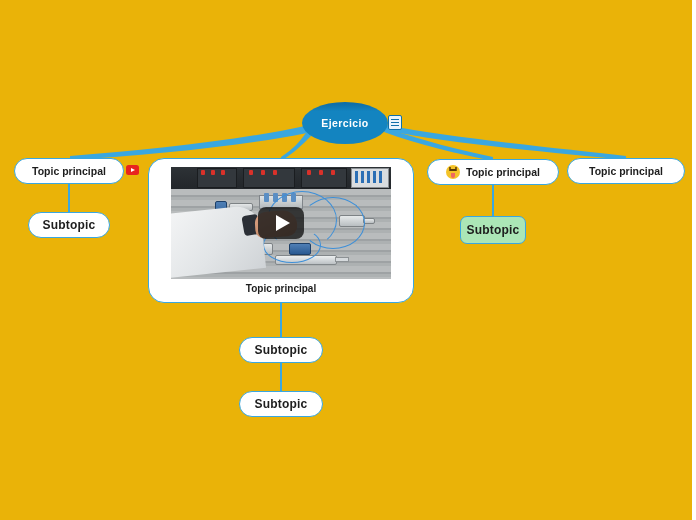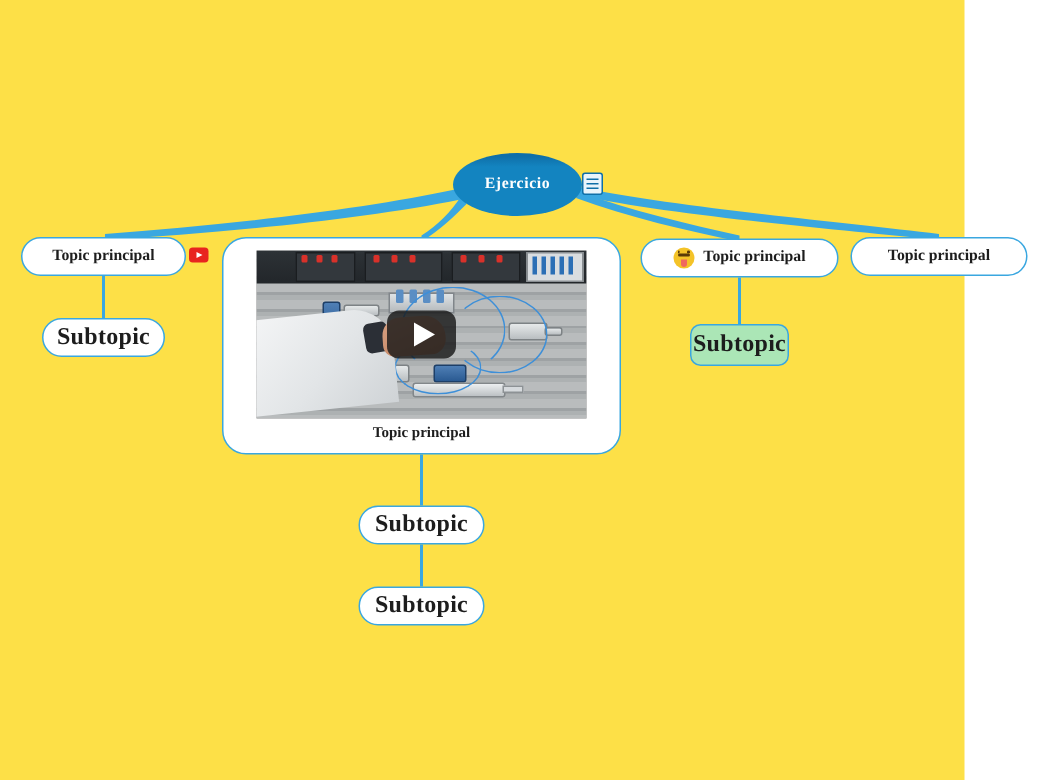--- a/index.html
+++ b/index.html
@@ -5,23 +5,22 @@
   * { box-sizing: border-box; }
   html, body {
     margin: 0; padding: 0;
     width: 696px; height: 520px;
     background: #ffffff;
     font-family: "Liberation Sans", sans-serif;
     overflow: hidden;
   }
   #canvas {
     position: relative;
-    width: 643px; height: 520px;
-    background: #fde047;
-    font-family: Liberation Serif, serif;
+    width: 692px; height: 520px;
+    background: #eab308;
   }
   #wires {
     position: absolute; left: 0; top: 0;
     width: 696px; height: 520px;
     pointer-events: none;
   }
 
   
   .node {
     position: absolute;
@@ -78,21 +77,21 @@
   
   .topic {
     height: 26px;
     padding: 0 14px;
     font-size: 10.5px;
     border-radius: 14px;
   }
   .subtopic {
     height: 26px;
     padding: 0 16px;
-    font-size: 16px;
+    font-size: 12px;
     border-radius: 14px;
     letter-spacing: .2px;
   }
 
   #topic-left   { left: 14px;  top: 158px; width: 110px; }
   #sub-left     { left: 28px;  top: 212px; width: 82px;  }
   #topic-emoji  { left: 427px; top: 159px; width: 132px; gap: 6px; }
   #topic-right  { left: 567px; top: 158px; width: 118px; }
   #sub-green    { left: 460px; top: 216px; width: 66px; height: 28px;
                   border-radius: 7px; background: #abe6b6; }

